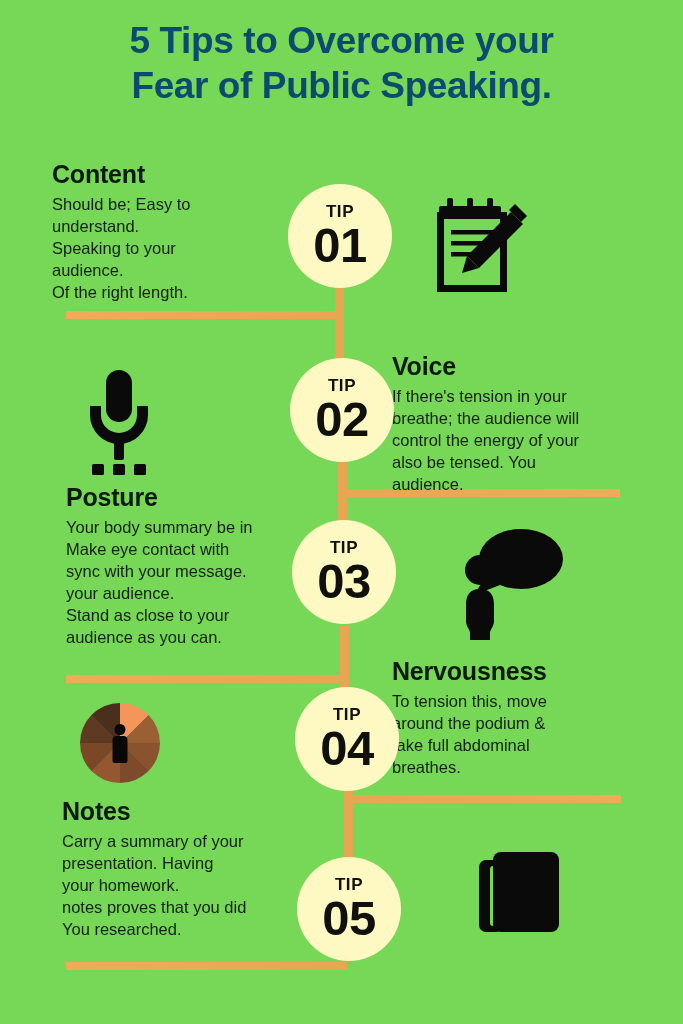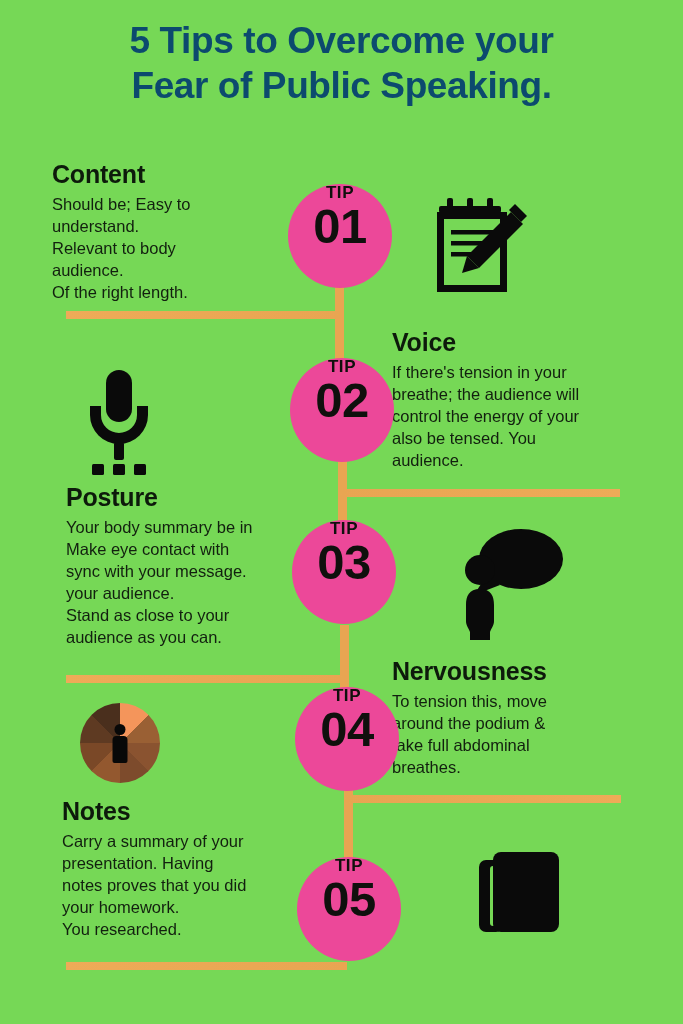--- a/index.html
+++ b/index.html
@@ -41,25 +41,25 @@
   .rail-h { height: 8px; }
   .rail-h.left  { background: linear-gradient(90deg,#eeab58,#e8a552); }
   .rail-h.right { background: linear-gradient(270deg,#eeab58,#e8a552); }
 
   
   .tip {
     position: absolute;
     width: 104px;
     height: 104px;
     border-radius: 50%;
-    background: #ec4899;
+    background: #fef9c3;
     display: flex;
     flex-direction: column;
     align-items: center;
-    justify-content: flex-start;
+    justify-content: center;
     color: #10100d;
     z-index: 6;
   }
   .tip .tip-word {
     font-size: 17px;
     font-weight: bold;
     letter-spacing: 0.6px;
     line-height: 1;
     margin-bottom: 1px;
   }
@@ -166,21 +166,21 @@
   <div class="tip" style="left:297px; top:857px;">
     <span class="tip-word">TIP</span>
     <span class="tip-num">05</span>
   </div>
 
   <div class="block" style="left:52px; top:160px; width:230px;">
     <h2>Content</h2>
     <p>
       <span>Should be; Easy to</span>
       <span>understand.</span>
-      <span>Relevant to body</span>
+      <span>Speaking to your</span>
       <span>audience.</span>
       <span>Of the right length.</span>
     </p>
   </div>
 
   <div class="icon" style="left:427px; top:192px;">
     <svg width="104" height="104" viewBox="0 0 104 104">
       <g fill="#0a0a0a">
 
         <rect x="20" y="6" width="6" height="18" rx="2"></rect>
@@ -196,21 +196,21 @@
 
         <path d="M84 20 l12 12 -44 44 -12 -12 z"></path>
 
         <path d="M40 64 l12 12 -17 5 z"></path>
 
         <path d="M88 12 l12 12 -6 6 -12 -12 z"></path>
       </g>
     </svg>
   </div>
 
-  <div class="block" style="left:392px; top:328px; width:250px;">
+  <div class="block" style="left:392px; top:352px; width:250px;">
     <h2>Voice</h2>
     <p>
       <span>If there's tension in your</span>
       <span>breathe; the audience will</span>
       <span>control the energy of your</span>
       <span>also be tensed. You</span>
       <span>audience.</span>
     </p>
   </div>
 
@@ -270,22 +270,22 @@
         <div class="stage-body"></div>
       </div>
     </div>
   </div>
 
   <div class="block" style="left:62px; top:797px; width:252px;">
     <h2>Notes</h2>
     <p>
       <span>Carry a summary of your</span>
       <span>presentation. Having</span>
+      <span>your homework.</span>
       <span>notes proves that you did</span>
-      <span>your homework.</span>
       <span>You researched.</span>
     </p>
   </div>
 
   <div class="icon" style="left:477px; top:850px;">
     <svg width="84" height="86" viewBox="0 0 84 86">
       <g fill="#0a0a0a">
 
         <rect x="2" y="10" width="24" height="72" rx="7"></rect>
 

